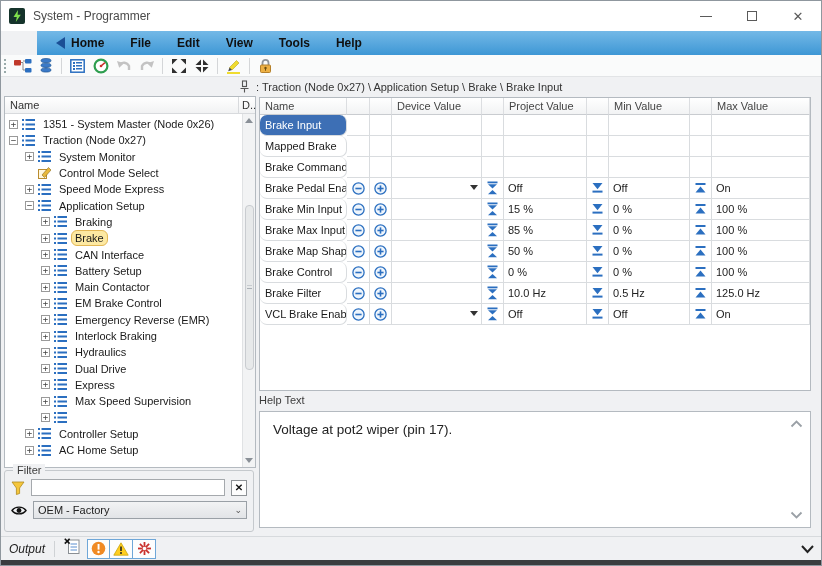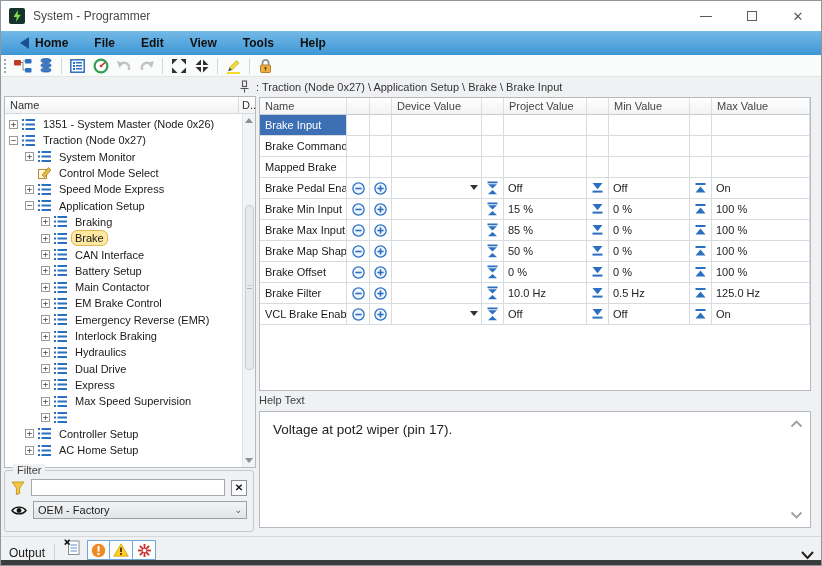--- a/index.html
+++ b/index.html
@@ -9,21 +9,21 @@
   
   .titlebar { height:30px; background:#ffffff; display:flex; align-items:center; padding-left:8px; }
   .app-icon { width:16px; height:16px; margin-right:8px; }
   .title-text { font-size:12px; color:#4a4a4a; flex:1; }
   .win-controls { display:flex; height:30px; }
   .win-btn { width:46px; display:flex; align-items:center; justify-content:center; color:#5a5a5a; font-size:13px; }
   .wb-min { width:12px; height:1px; background:#5a5a5a; }
   .wb-max { width:10px; height:10px; border:1px solid #5a5a5a; }
 
   
-  .menubar { height:24px; background:linear-gradient(#74b9e7,#3e97d5); display:flex; align-items:center; padding-left:6px; }
+  .menubar { height:24px; background:linear-gradient(#74b9e7,#3e97d5); display:flex; align-items:center; padding-left:6px;margin-left:36px; }
   .menu-item { font-size:12px; font-weight:600; color:#101010; padding:0 13px; height:24px; display:flex; align-items:center; gap:6px; cursor:default; }
   .back-arrow { width:0; height:0; border-top:6px solid transparent; border-bottom:6px solid transparent; border-right:9px solid #1b4f96; }
 
   
   .toolbar { height:22px; background:#fafbfb; border-bottom:1px solid #e2e4e6; display:flex; align-items:center; padding-left:2px; gap:2px; }
   .grip { width:5px; height:16px; margin-right:2px;
     background-image:radial-gradient(circle, #9aa 1px, transparent 1.2px); background-size:4px 4px; }
   .tb-btn { width:21px; height:20px; display:flex; align-items:center; justify-content:center; }
   .tb-sep { width:1px; height:16px; background:#d4d6d8; margin:0 3px; }
 
@@ -61,37 +61,37 @@
   .f-input { flex:1; height:17px; border:1px solid #a5a9ad; background:#fff; font-size:11px; padding:0 3px; font-family:"Liberation Sans",sans-serif; }
   .f-clear { width:16px; height:16px; border:1px solid #8e9296; background:#fdfdfd; font-size:10px; font-weight:bold; display:flex; align-items:center; justify-content:center; color:#111; }
   .f-select { flex:1; height:18px; border:1px solid #9aa0a6; background:linear-gradient(#f2f3f4,#e2e4e7); font-size:11px; color:#222; display:flex; align-items:center; padding:0 4px; }
   .f-select .chev { margin-left:auto; color:#555; font-size:9px; }
 
   
   .grid-box { position:absolute; left:258px; top:96px; width:552px; height:294px; background:#fff; border:1px solid #b4bac0; overflow:hidden; }
   .thead, .trow { display:grid; grid-template-columns:87px 23px 22px 90px 22px 83px 22px 81px 22px 1fr; }
   .hc { height:17px; font-size:11px; color:#444; padding:2px 0 0 5px; background:linear-gradient(#ffffff,#f2f3f4); border-right:1px solid #dcdee1; border-bottom:1px solid #c9ccd0; overflow:hidden; white-space:nowrap; }
   .c { height:21px; border-right:1px solid #d9dcdf; border-bottom:1px solid #d9dcdf; font-size:11px; color:#1a1a1a; display:flex; align-items:center; overflow:hidden; white-space:nowrap; }
-  .c-name { padding-left:5px; }
+  .c-name { padding-left:5px;border-radius:7px; }
   .c-name.sel { background:#3d6fb5; color:#fff; }
   .c-ico { justify-content:center; }
   .c-dev { position:relative; }
   .caret { position:absolute; right:3px; top:7px; width:0; height:0; border-left:4px solid transparent; border-right:4px solid transparent; border-top:5px solid #333; }
   .c-val { padding-left:4px; color:#222; }
 
   
   .help-label { position:absolute; left:258px; top:393px; font-size:11px; color:#3c3c3c; }
   .help-box { position:absolute; left:258px; top:410px; width:552px; height:117px; background:#fff; border:1px solid #b4bac0; padding:10px 26px 10px 13px; }
   .help-line1 { font-size:13.5px; color:#222; }
   .help-line2 { font-size:13.5px; color:#000; font-weight:bold; margin-top:22px; }
   .help-chev { position:absolute; right:7px; }
   .hc-up { top:8px; } .hc-dn { bottom:8px; }
 
   
-  .output-bar { position:absolute; left:0; top:535px; width:822px; height:24px; background:#f0f1f3; border-top:1px solid #d7dadd; display:flex; align-items:flex-end; padding:0 8px; gap:6px; }
+  .output-bar { position:absolute; left:0; top:535px; width:822px; height:24px; background:#f0f1f3; border-top:1px solid #d7dadd; display:flex; align-items:center; padding:0 8px; gap:6px;font-style:italic; }
   .out-label { font-size:12px; color:#1a1a1a; }
   .out-sep { width:1px; height:16px; background:#cfd2d5; margin:0 3px; }
   .tog { width:23px; height:20px; border:1px solid #6fa7d8; background:#fdfdfd; display:flex; align-items:center; justify-content:center; }
   .tog + .tog { border-left:none; }
   .out-chev { margin-left:auto; }
   .bottom-band { position:absolute; left:0; top:559px; width:822px; height:7px; background:#3a3c3e; }
 </style>
 </head>
 <body>
 
@@ -655,49 +655,49 @@
             <span></span>
           </div>
     <div class="c c-ico">
       
     </div>
     <div class="c c-val">
             <span></span>
           </div>
   </div>
         <div class="trow">
+    <div class="c c-name">Mapped Brake</div>
+    <div class="c c-ico">
+      
+    </div>
+    <div class="c c-ico">
+      
+    </div>
+    <div class="c c-dev"></div>
+    <div class="c c-ico">
+      
+    </div>
+    <div class="c c-val">
+            <span></span>
+          </div>
+    <div class="c c-ico">
+      
+    </div>
+    <div class="c c-val">
+            <span></span>
+          </div>
+    <div class="c c-ico">
+      
+    </div>
+    <div class="c c-val">
+            <span></span>
+          </div>
+  </div>
+        <div class="trow">
     <div class="c c-name">Brake Command</div>
-    <div class="c c-ico">
-      
-    </div>
-    <div class="c c-ico">
-      
-    </div>
-    <div class="c c-dev"></div>
-    <div class="c c-ico">
-      
-    </div>
-    <div class="c c-val">
-            <span></span>
-          </div>
-    <div class="c c-ico">
-      
-    </div>
-    <div class="c c-val">
-            <span></span>
-          </div>
-    <div class="c c-ico">
-      
-    </div>
-    <div class="c c-val">
-            <span></span>
-          </div>
-  </div>
-        <div class="trow">
-    <div class="c c-name">Mapped Brake</div>
     <div class="c c-ico">
       
     </div>
     <div class="c c-ico">
       
     </div>
     <div class="c c-dev"></div>
     <div class="c c-ico">
       
     </div>
@@ -917,21 +917,21 @@
                 <rect x="1.5" y="1" width="10" height="2"></rect>
                 <path d="M1.5 10.6 H11.5 L6.5 4.4 Z"></path>
               </g>
             </svg>
     </div>
     <div class="c c-val">
             <span>100 %</span>
           </div>
   </div>
         <div class="trow">
-    <div class="c c-name">Brake Offset</div>
+    <div class="c c-name">Brake Control</div>
     <div class="c c-ico">
       <svg width="13" height="13" viewBox="0 0 13 13">
               <circle cx="6.5" cy="6.5" r="5.6" fill="#eef5fc" stroke="#2b6fc0" stroke-width="1.3"></circle>
               <rect x="3.4" y="5.7" width="6.2" height="1.6" fill="#2b6fc0"></rect>
             </svg>
     </div>
     <div class="c c-ico">
       <svg width="13" height="13" viewBox="0 0 13 13">
               <circle cx="6.5" cy="6.5" r="5.6" fill="#eef5fc" stroke="#2b6fc0" stroke-width="1.3"></circle>
               <rect x="3.4" y="5.7" width="6.2" height="1.6" fill="#2b6fc0"></rect>

